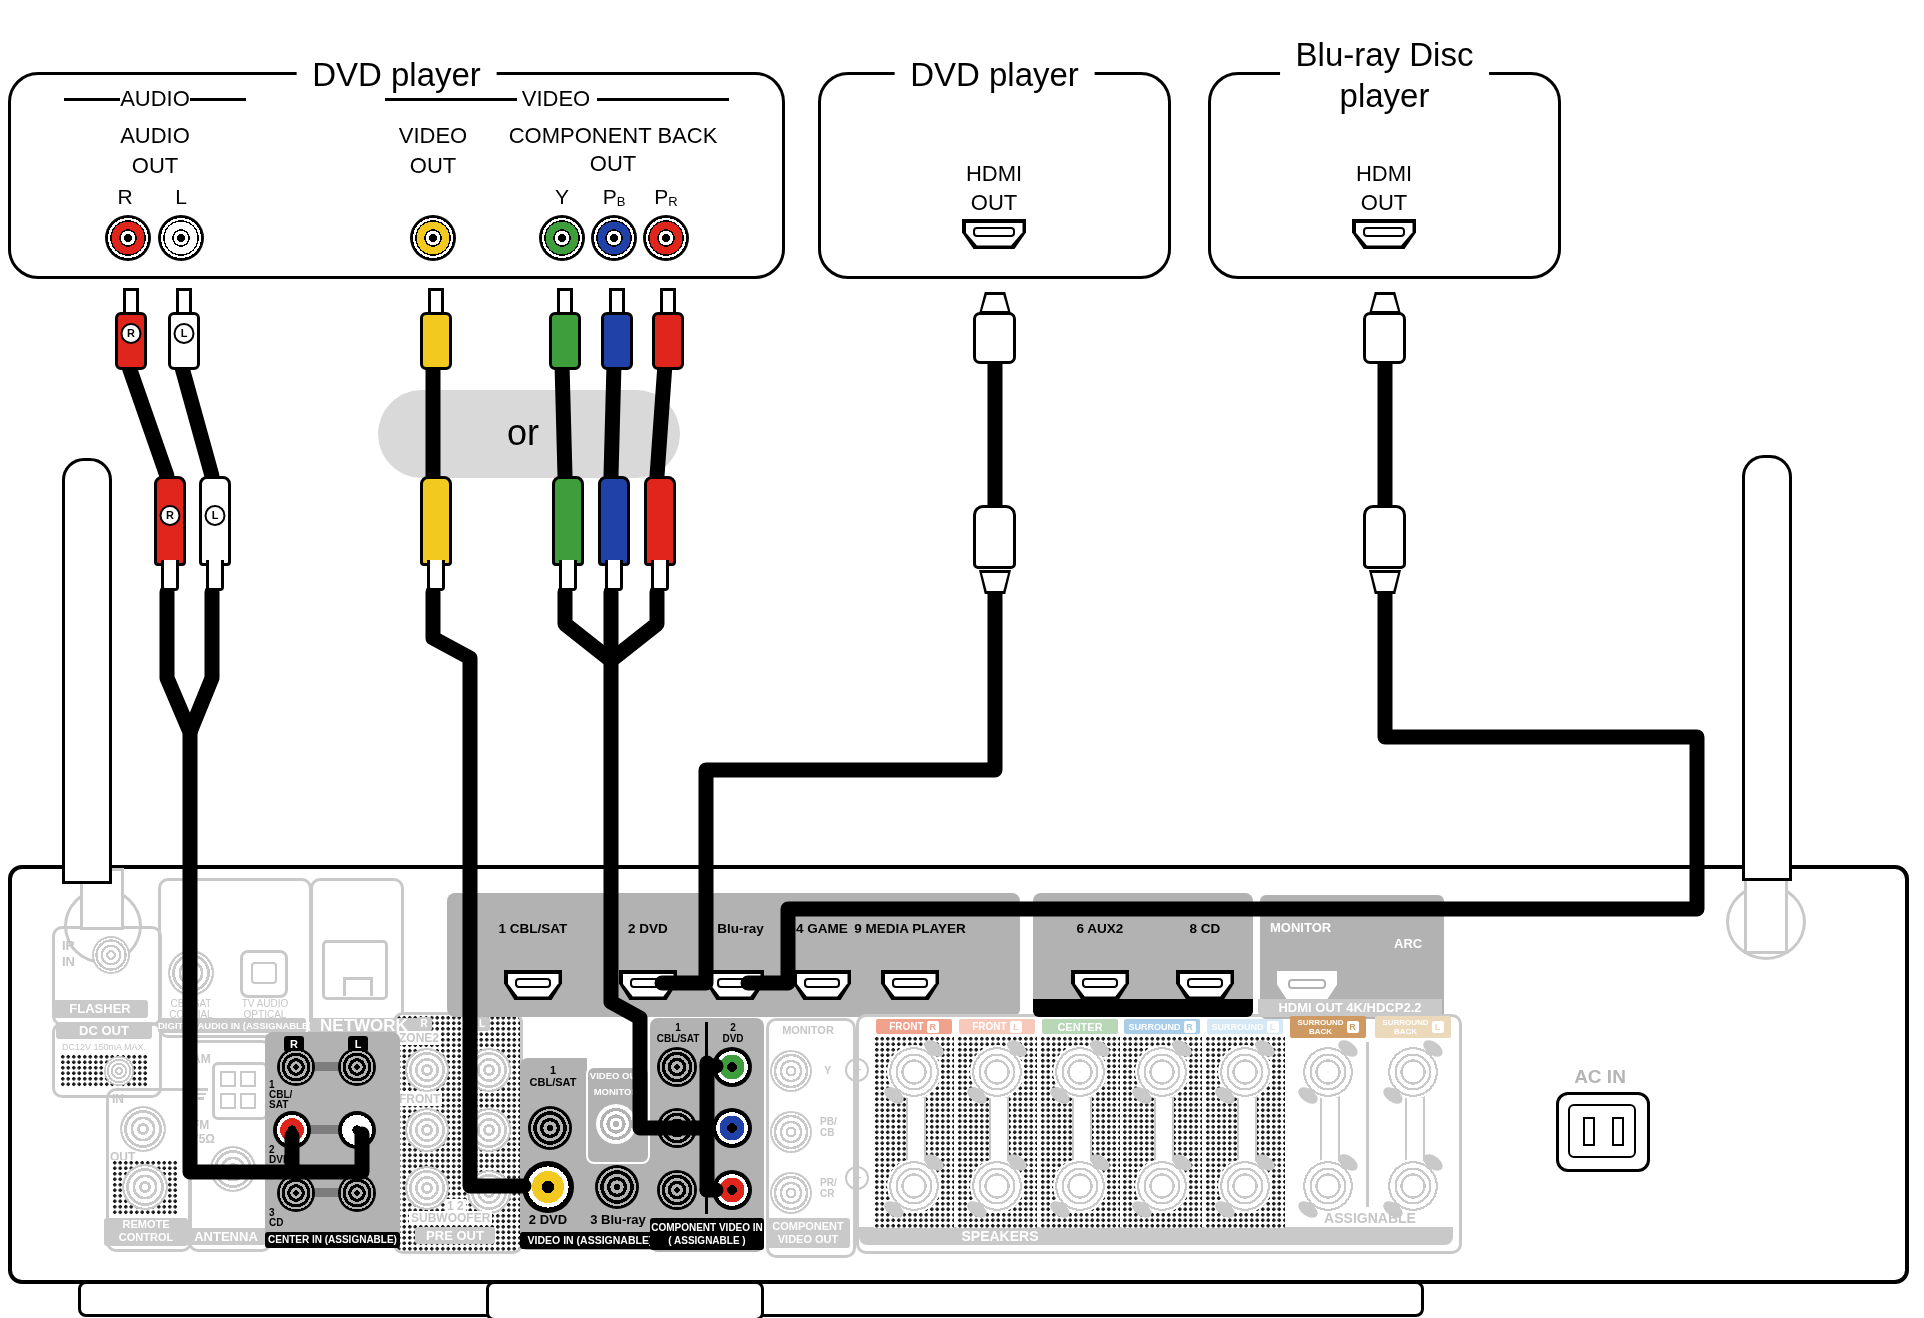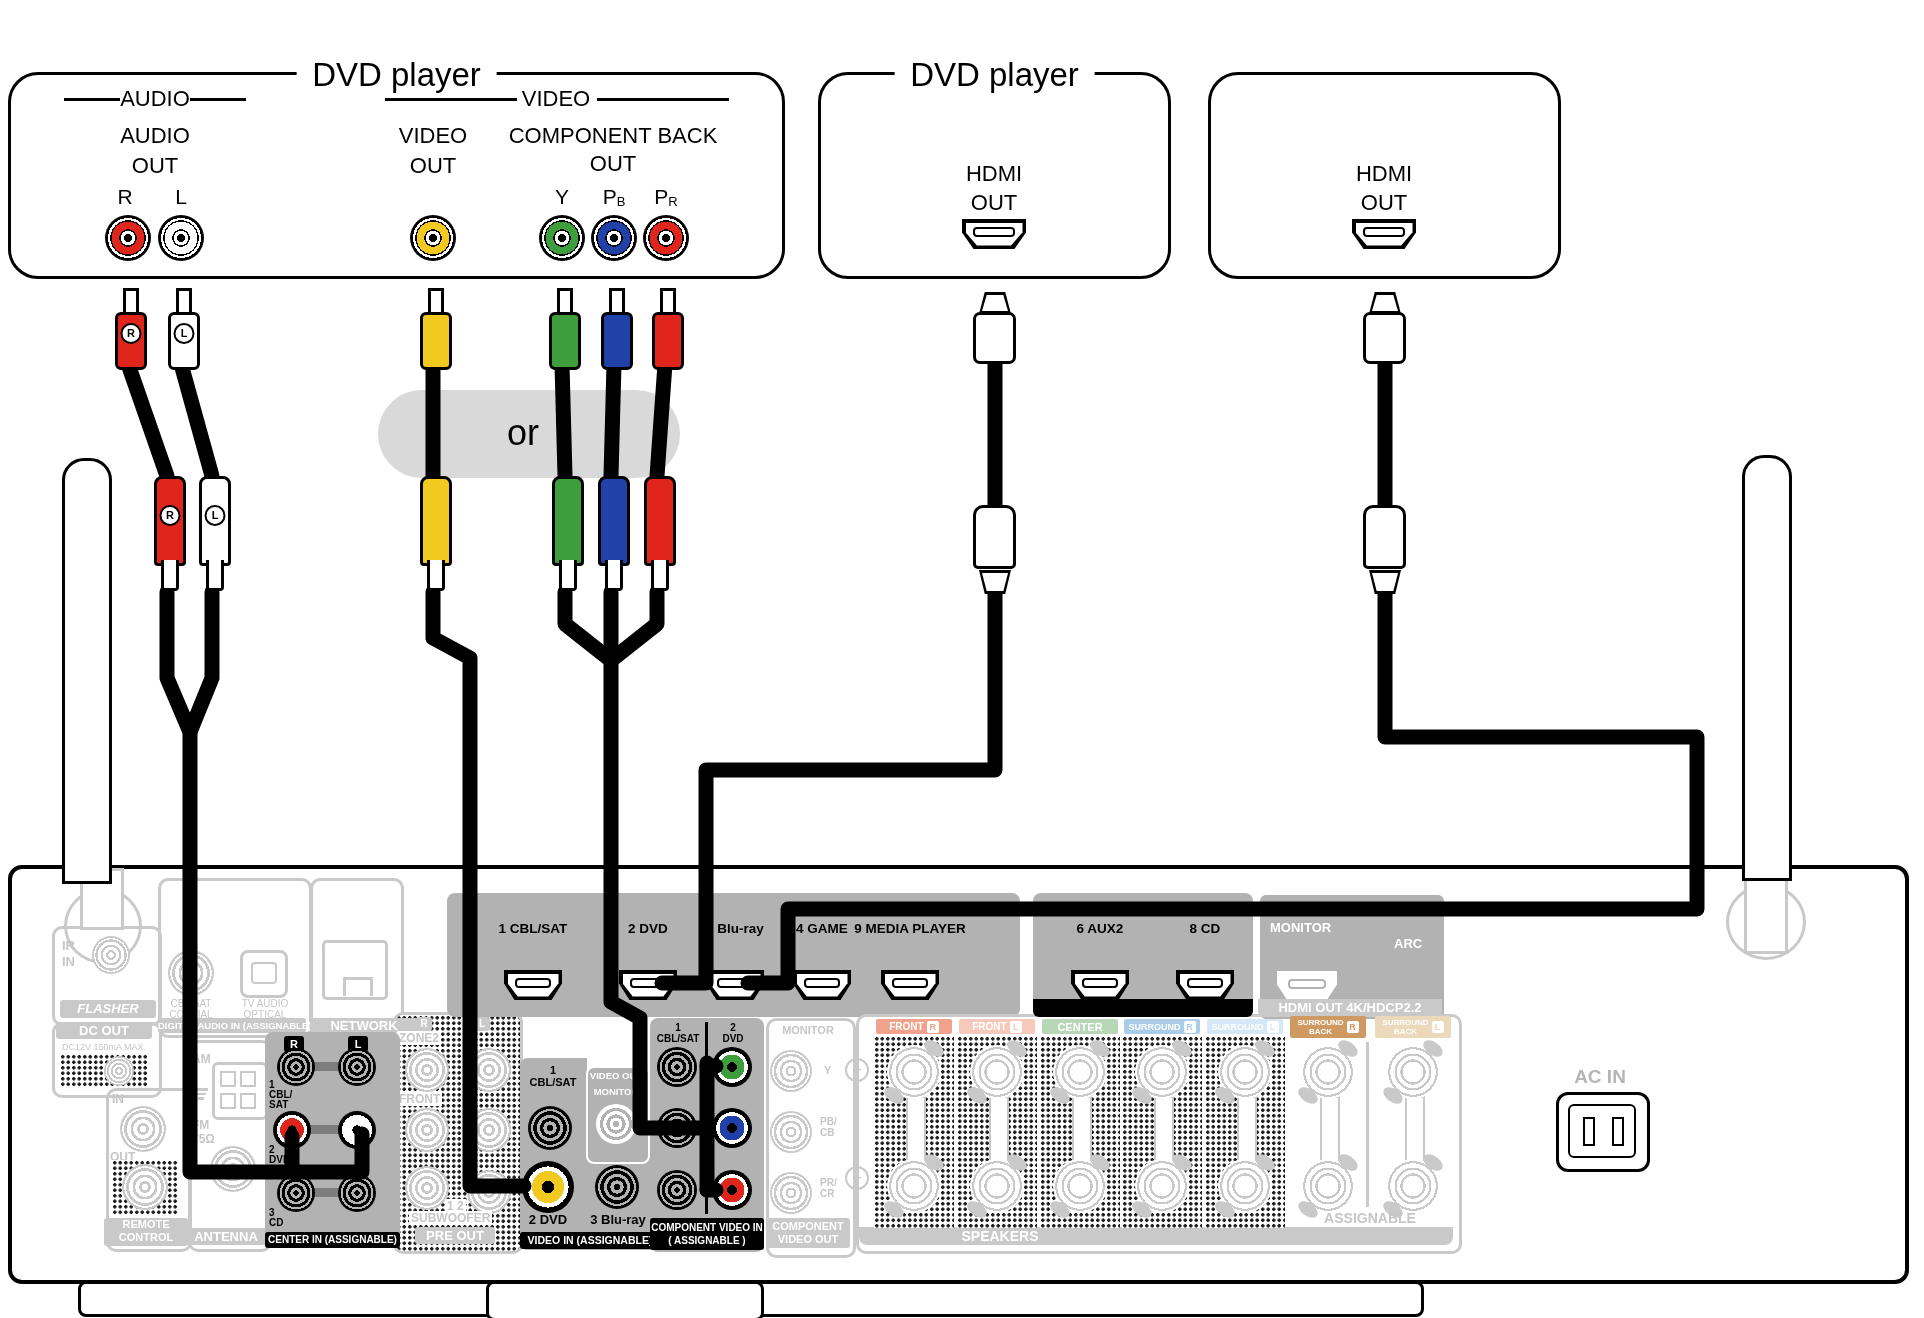--- a/index.html
+++ b/index.html
@@ -105,20 +105,24 @@
       <span>OUT</span>
     </div>
     <div class="a hport" style="left:141px;top:144px;width:64px;">
       <div class="po"></div>
         <div class="pi"></div>
         <div class="ps"></div>
     </div>
   </div>
 
   <div class="a devbox" style="left:1208px;top:72px;width:347px;height:201px;">
+    <div class="boxtitle">
+      <span>Blu-ray Disc</span><br>
+      <span>player</span>
+    </div>
     <div class="a c" style="left:113px;top:84px;width:120px;font-size:22px;line-height:29px;">
       <span>HDMI</span><br>
       <span>OUT</span>
     </div>
     <div class="a hport" style="left:141px;top:144px;width:64px;">
       <div class="po"></div>
         <div class="pi"></div>
         <div class="ps"></div>
     </div>
   </div>
@@ -136,21 +140,21 @@
   <div class="a" style="left:62px;top:458px;width:44px;height:420px;background:#fff;border:3.5px solid #000;border-radius:22px 22px 0 0;z-index:4;"></div>
   <div class="a" style="left:1726px;top:884px;width:74px;height:70px;border:3px solid #c9c9c9;border-radius:50%;z-index:2;"></div>
   <div class="a" style="left:1744px;top:868px;width:38px;height:80px;border:3px solid #c9c9c9;background:#fff;z-index:3;"></div>
   <div class="a" style="left:1742px;top:455px;width:44px;height:420px;background:#fff;border:3.5px solid #000;border-radius:22px 22px 0 0;z-index:4;"></div>
 
   <div class="a outl" style="left:52px;top:926px;width:104px;height:94px;z-index:2;"></div>
   <div class="a f b" style="left:62px;top:938px;font-size:13px;line-height:16px;z-index:3;">
     <span>IR</span><br><span>IN</span>
   </div>
   <div class="a fjack" style="left:92px;top:936px;width:38px;height:38px;z-index:3;"></div>
-  <div class="a chipg" style="left:60px;top:1000px;width:96px;height:18px;font-size:13px;line-height:17px;z-index:3;font-style:italic;">FLASHER</div>
+  <div class="a chipg" style="left:52px;top:1000px;width:96px;height:18px;font-size:13px;line-height:17px;z-index:3;">FLASHER</div>
 
   <div class="a outl" style="left:52px;top:1022px;width:104px;height:70px;z-index:2;"></div>
   <div class="a chipg" style="left:56px;top:1022px;width:96px;height:17px;font-size:13px;line-height:17px;z-index:3;">DC OUT</div>
   <div class="a f c nw" style="left:52px;top:1042px;width:104px;font-size:9px;z-index:3;">DC12V 150mA MAX.</div>
   <div class="a dots" style="left:60px;top:1054px;width:88px;height:34px;z-index:3;"></div>
   <div class="a fjack" style="left:104px;top:1056px;width:30px;height:30px;z-index:4;"></div>
 
   <div class="a outl" style="left:106px;top:1088px;width:80px;height:158px;z-index:2;"></div>
   <div class="a f b" style="left:112px;top:1092px;font-size:12px;z-index:3;">IN</div>
   <div class="a fjack" style="left:120px;top:1106px;width:46px;height:46px;z-index:3;"></div>
@@ -190,21 +194,21 @@
   </div>
   <div class="a f c" style="left:230px;top:998px;width:70px;font-size:10px;line-height:11px;z-index:3;">
     <span>TV AUDIO</span><br><span>OPTICAL</span>
   </div>
   <div class="a chipg nw" style="left:158px;top:1018px;width:148px;height:15px;font-size:9.5px;line-height:15px;z-index:3;">DIGITAL AUDIO IN (ASSIGNABLE)</div>
 
   <div class="a outl" style="left:310px;top:878px;width:88px;height:154px;z-index:2;"></div>
   <div class="a" style="left:322px;top:940px;width:60px;height:54px;border:3px solid #c9c9c9;border-radius:5px;z-index:3;">
     <div class="a" style="left:18px;top:34px;width:24px;height:16px;border:3px solid #c9c9c9;border-bottom:none;background:#fff;"></div>
   </div>
-  <div class="a chipg" style="left:310px;top:1018px;width:108px;height:15px;font-size:13px;line-height:15px;z-index:3;">NETWORK</div>
+  <div class="a chipg" style="left:310px;top:1018px;width:108px;height:15px;font-size:17px;line-height:15px;z-index:3;">NETWORK</div>
 
   <div class="a outl dots" style="left:393px;top:1012px;width:124px;height:236px;z-index:2;"></div>
   <div class="a chipg" style="left:416px;top:1017px;width:16px;height:14px;font-size:10px;line-height:14px;z-index:3;">R</div>
   <div class="a chipg" style="left:474px;top:1017px;width:16px;height:14px;font-size:10px;line-height:14px;z-index:3;">L</div>
   <div class="a f b" style="left:397px;top:1031px;font-size:12px;background:#fff;padding:0 2px;z-index:3;">ZONE2</div>
   <div class="a fjack" style="left:405px;top:1048px;width:44px;height:44px;z-index:3;"></div>
   <div class="a fjack" style="left:467px;top:1048px;width:44px;height:44px;z-index:3;"></div>
   <div class="a f b" style="left:397px;top:1092px;font-size:12px;background:#fff;padding:0 2px;z-index:3;">FRONT</div>
   <div class="a fjack" style="left:405px;top:1108px;width:44px;height:44px;z-index:3;"></div>
   <div class="a fjack" style="left:467px;top:1108px;width:44px;height:44px;z-index:3;"></div>

